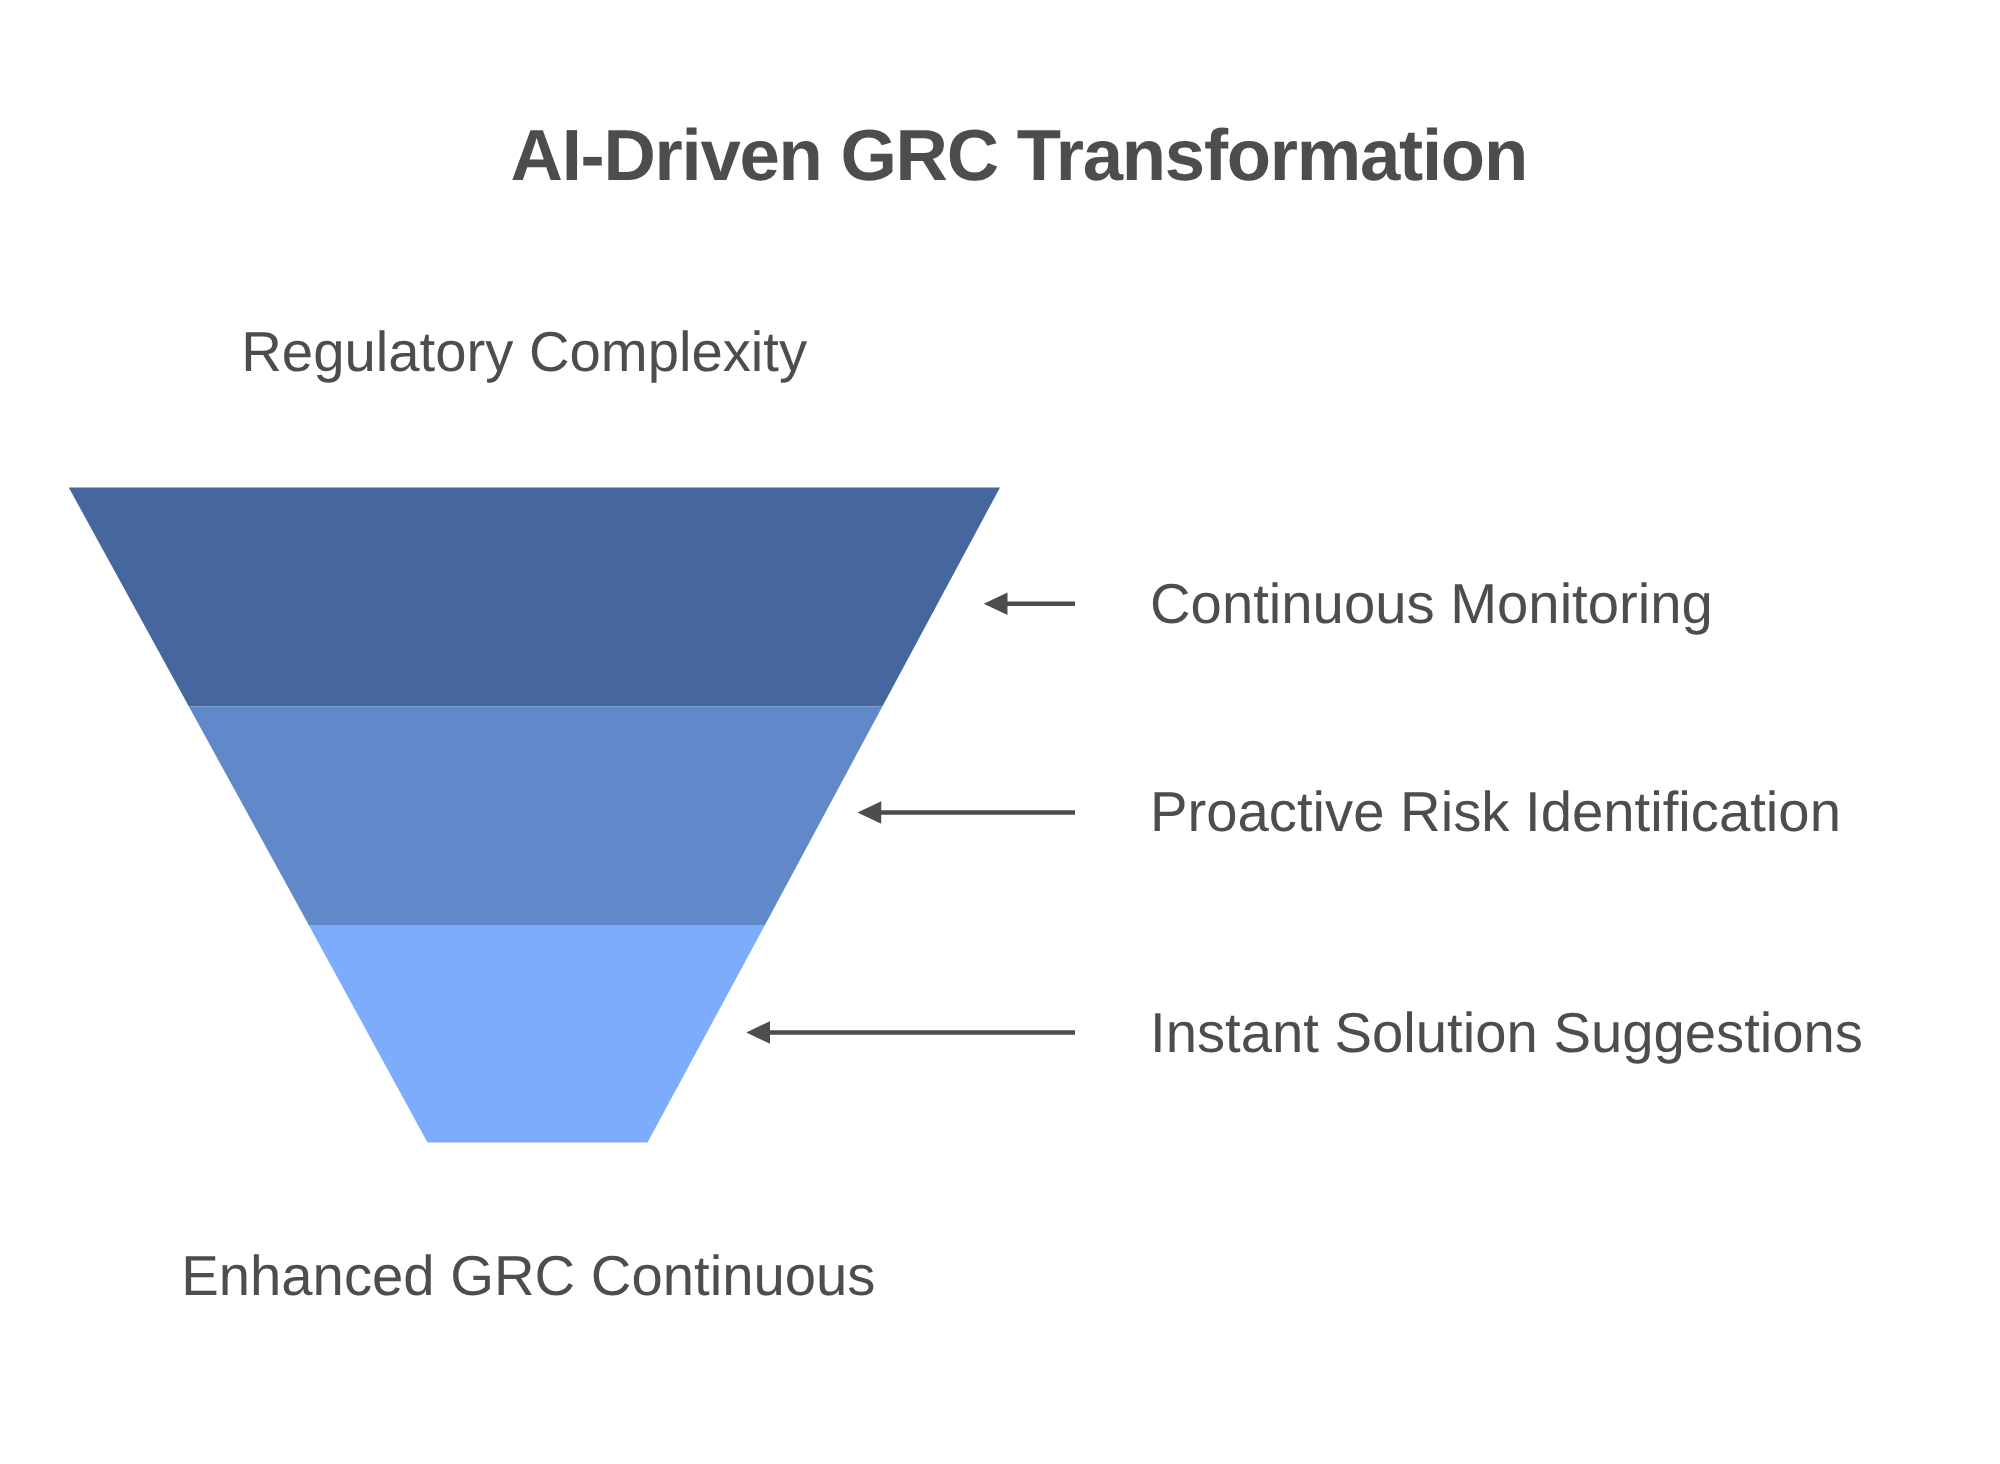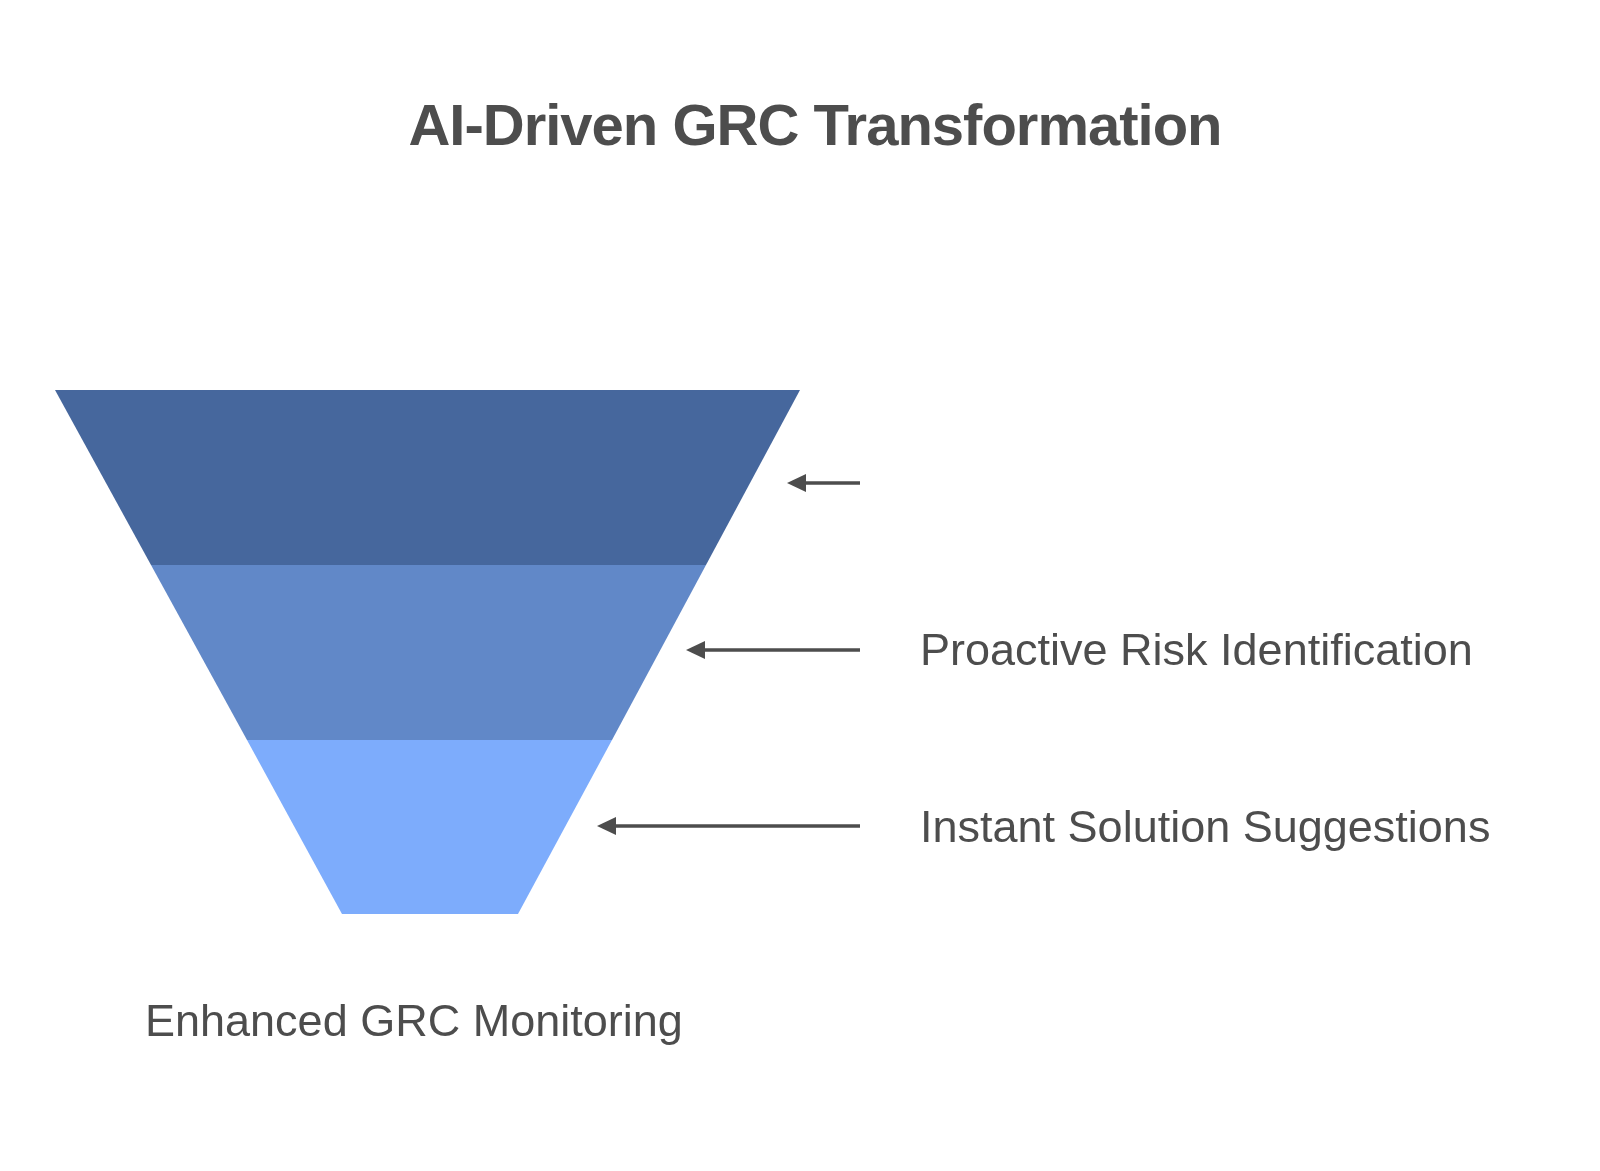--- a/index.html
+++ b/index.html
@@ -58,20 +58,21 @@
   .stage-label-2 { top: 649px; }
   .stage-label-3 { top: 826px; }
 </style>
 </head>
 <body>
 
 <div class="canvas">
 
   <div class="diagram-title">AI-Driven GRC Transformation</div>
 
+  <div class="side-label input-label">Regulatory Complexity</div>
 
   <svg class="funnel-svg" viewBox="0 0 1600 1171">
 
     <polygon points="55,390 800,390 706,565 151,565" fill="#46679D"></polygon>
     <polygon points="151,565 706,565 612,740 247,740" fill="#6188C8"></polygon>
     <polygon points="247,740 612,740 518,914 342,914" fill="#7DACFC"></polygon>
 
     <g>
       <line x1="803" y1="483" x2="860" y2="483" stroke-width="3.5" stroke="#4d4d4d"></line>
       <polygon points="787,483 806,474 806,492" fill="#4d4d4d"></polygon>
@@ -81,20 +82,21 @@
       <line x1="702" y1="650" x2="860" y2="650" stroke-width="3.5" stroke="#4d4d4d"></line>
       <polygon points="686,650 705,641 705,659" fill="#4d4d4d"></polygon>
     </g>
 
     <g>
       <line x1="613" y1="826" x2="860" y2="826" stroke-width="3.5" stroke="#4d4d4d"></line>
       <polygon points="597,826 616,817 616,835" fill="#4d4d4d"></polygon>
     </g>
   </svg>
 
+  <div class="stage-label stage-label-1">Continuous Monitoring</div>
 
   <div class="stage-label stage-label-2">Proactive Risk Identification</div>
 
   <div class="stage-label stage-label-3">Instant Solution Suggestions</div>
 
-  <div class="side-label output-label">Enhanced GRC Monitoring</div>
+  <div class="side-label output-label">Enhanced GRC Continuous</div>
 
 </div>
 
 </body></html>

